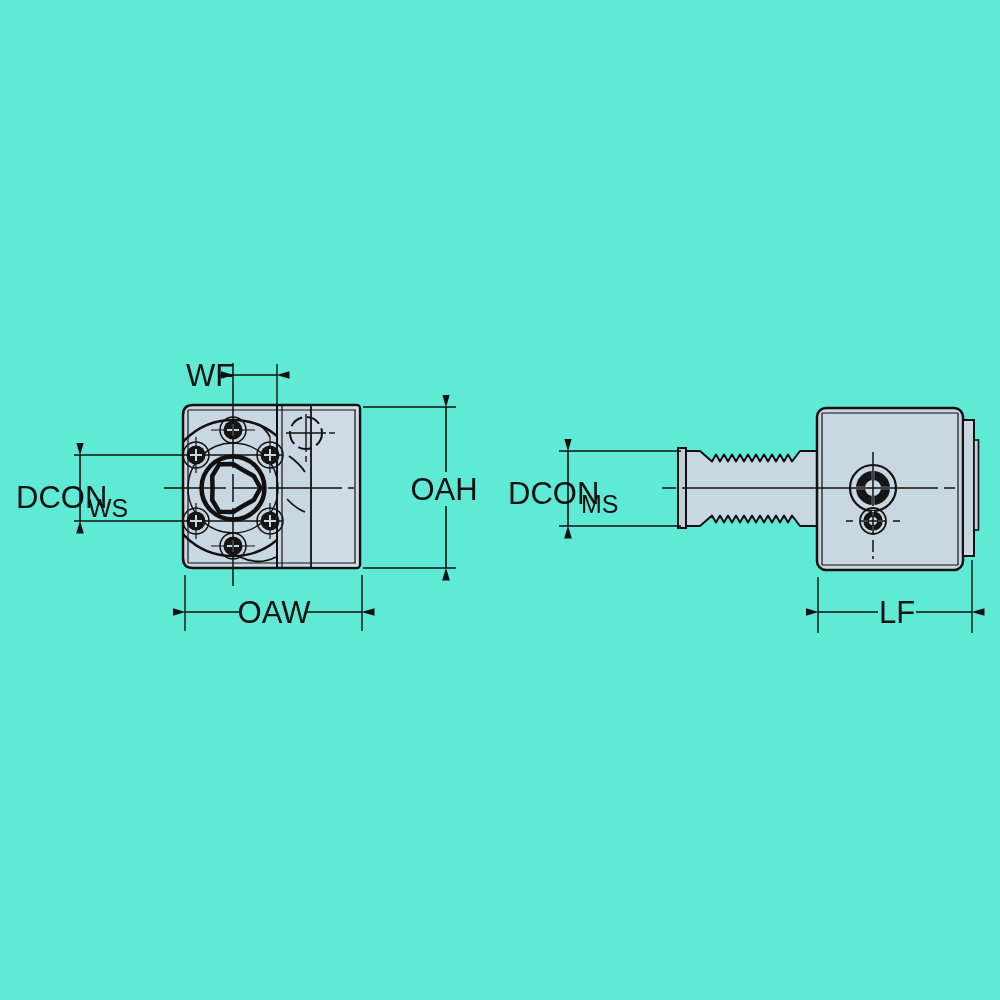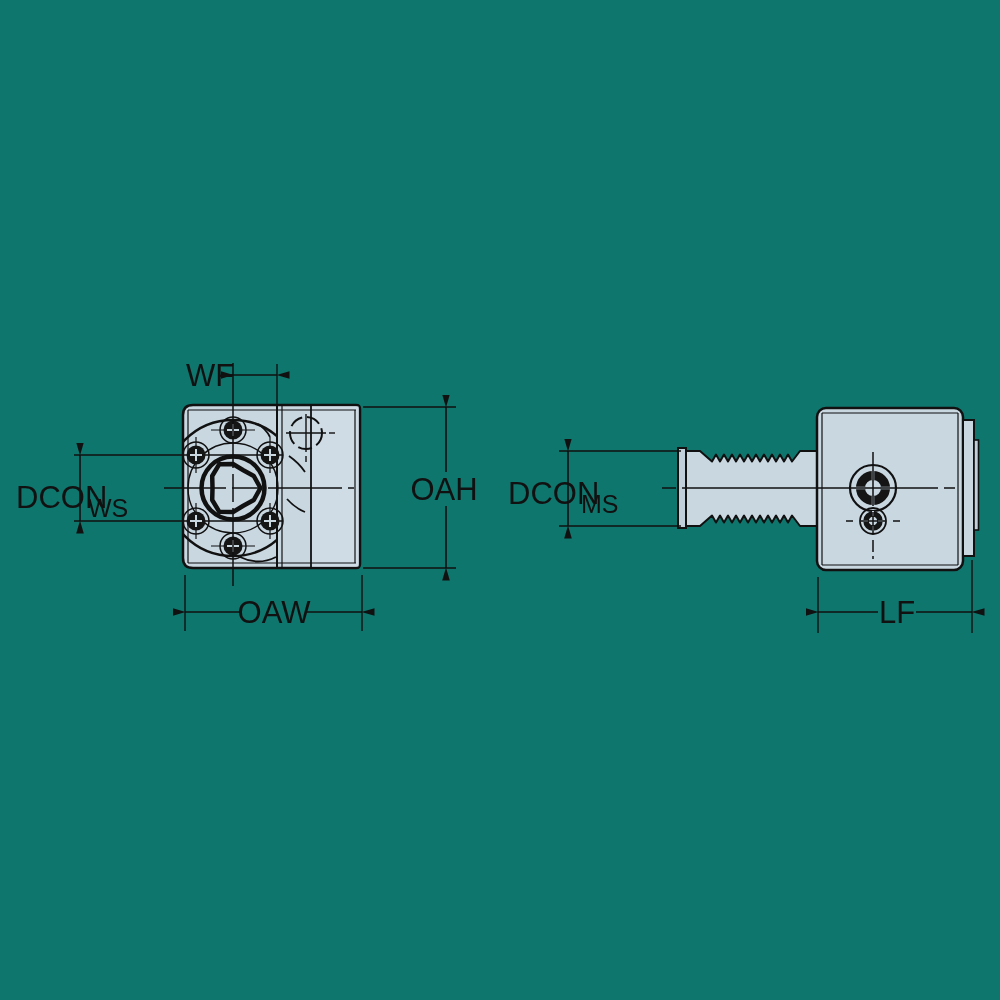--- a/index.html
+++ b/index.html
@@ -4,21 +4,21 @@
 <style>
   html, body {
     margin: 0;
     padding: 0;
     background: #ffffff;
   }
   .canvas {
     position: relative;
     width: 1000px;
     height: 1000px;
-    background: #0f766e;
+    background: #5eead4;
     font-family: "Liberation Sans", sans-serif;
   }
   svg { display: block; }
   svg text {
     font-family: "Liberation Sans", sans-serif;
     fill: #111111;
   }
   .dim-label    { font-size: 31px; }
   .dim-sub      { font-size: 25px; }
 </style>

